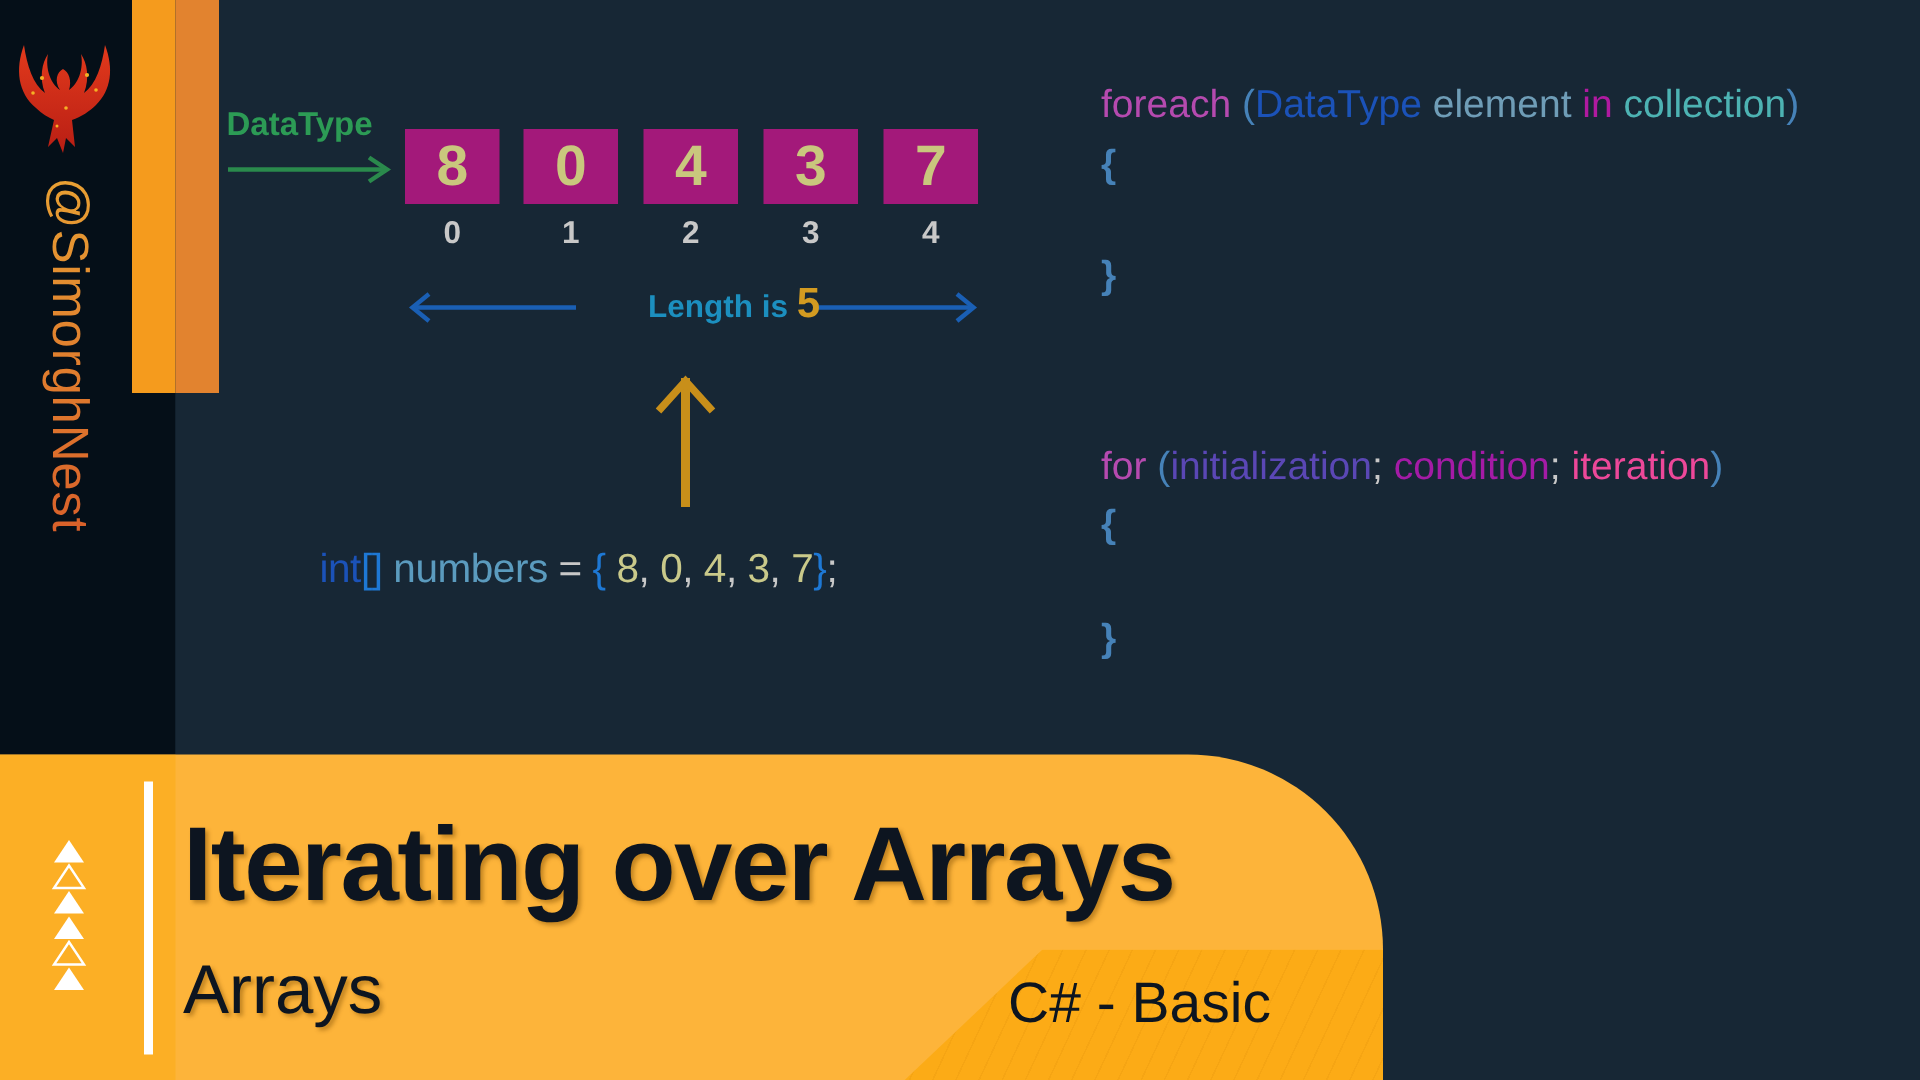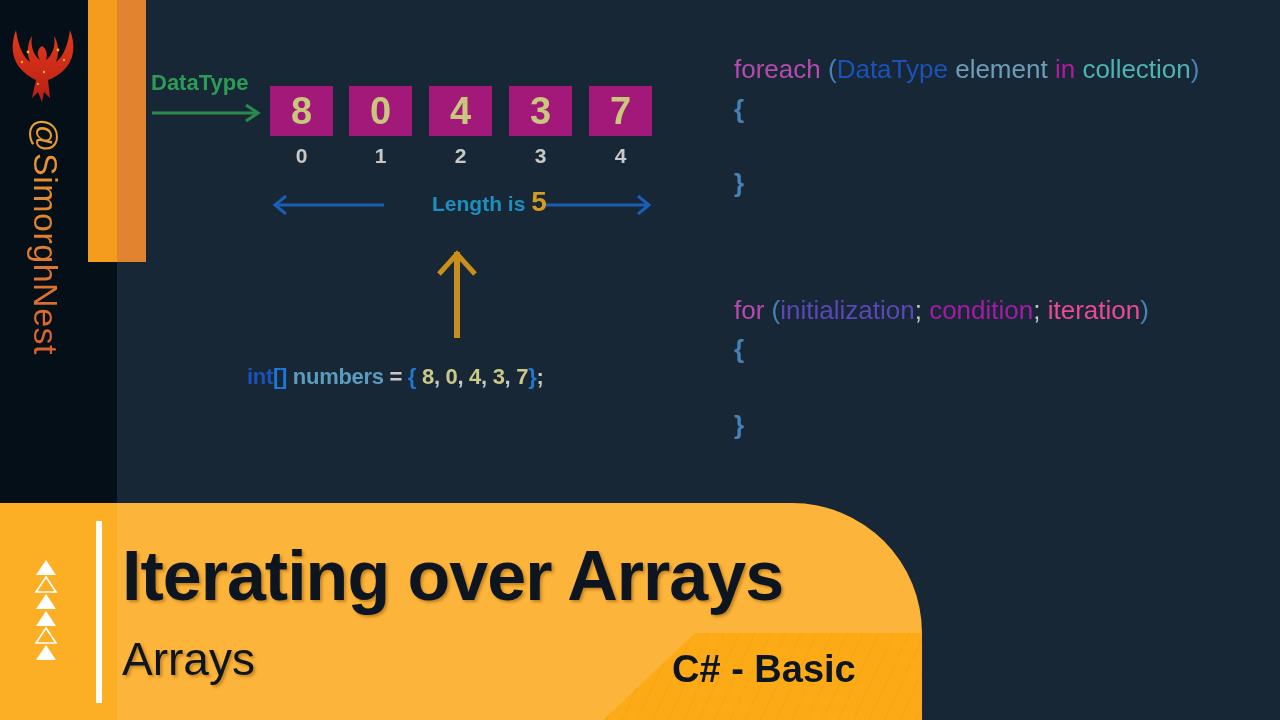--- a/index.html
+++ b/index.html
@@ -30,38 +30,38 @@
   .array-box { position: absolute; top: 86px; width: 63px; height: 50px; background: #a3197a; color: #c9c77d;
     font-size: 38px; font-weight: bold; text-align: center; line-height: 50px; }
   .index-label { position: absolute; top: 144px; width: 63px; text-align: center; font-size: 21px; font-weight: bold; color: #c8c8c8; }
 
   .length-row { position: absolute; left: 272px; top: 186px; width: 382px; height: 36px; }
   .length-text { position: absolute; left: 120px; top: 0; font-size: 21px; font-weight: bold; color: #1c8fbf; white-space: nowrap; margin-left: 40px; }
   .length-num { color: #d39b21; font-size: 28px; }
 
   .up-arrow { position: absolute; left: 437px; top: 248px; width: 42px; height: 92px; }
 
-  .decl { position: absolute; left: 213px; top: 364px; font-size: 22px; font-weight: bold; white-space: nowrap; letter-spacing: -0.3px; margin-left: 34px; }
+  .decl { position: absolute; left: 213px; top: 364px; font-size: 27px; font-weight: normal; white-space: nowrap; letter-spacing: -0.3px; }
 
   .code { position: absolute; font-size: 26px; font-weight: normal; white-space: nowrap; }
   .brace { position: absolute; font-size: 26px; font-weight: bold; color: #4682b8; }
 
   
   .banner { position: absolute; left: 0; top: 503px; width: 922px; height: 217px; background: #fdb43a; border-top-right-radius: 130px; overflow: hidden; }
   .banner-left { position: absolute; left: 0; top: 0; width: 117px; height: 217px; background: #fcaf25; }
   .banner-stripe { position: absolute; left: 600px; top: 130px; width: 340px; height: 90px; background: #fcab16;
     clip-path: polygon(95px 0, 340px 0, 340px 90px, 0 90px);
     background-image: repeating-linear-gradient(115deg, rgba(200,120,0,0.12) 0 1px, transparent 1px 14px); }
   .banner-divider { position: absolute; left: 96px; top: 18px; width: 6px; height: 182px; background: #ffffff; }
   .triangles { position: absolute; left: 34px; top: 558px; width: 24px; }
   .title { position: absolute; left: 122px; top: 536px; font-size: 70px; font-weight: bold; color: #0d1520; white-space: nowrap; letter-spacing: -1px;
     text-shadow: 2px 2px 3px rgba(120,70,0,0.45); }
   .subtitle { position: absolute; left: 122px; top: 632px; font-size: 46px; font-weight: normal; color: #0d1520;
     text-shadow: 2px 2px 3px rgba(120,70,0,0.45); }
-  .course { position: absolute; left: 672px; top: 648px; font-size: 38px; font-weight: bold; color: #0d1520; white-space: nowrap; }
+  .course { position: absolute; left: 672px; top: 648px; font-size: 38px; font-weight: normal; color: #0d1520; white-space: nowrap; }
 </style>
 </head>
 <body>
 
 <div class="left-strip"></div>
 <div class="main-bg"></div>
 <div class="orange-bar-a"></div>
 <div class="orange-bar-b"></div>
 
 <svg class="logo" viewBox="0 0 70 82">

